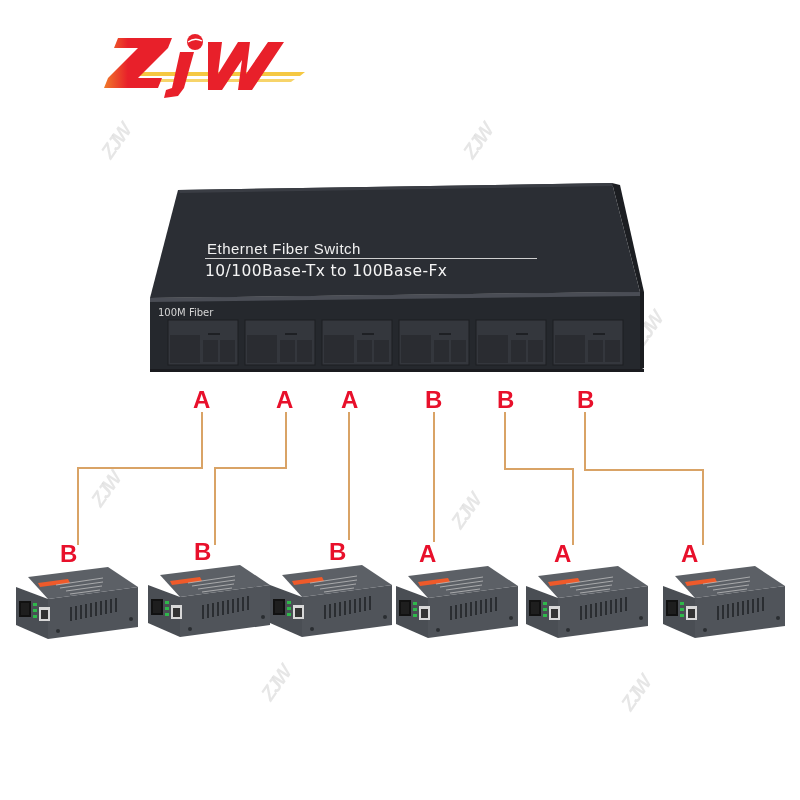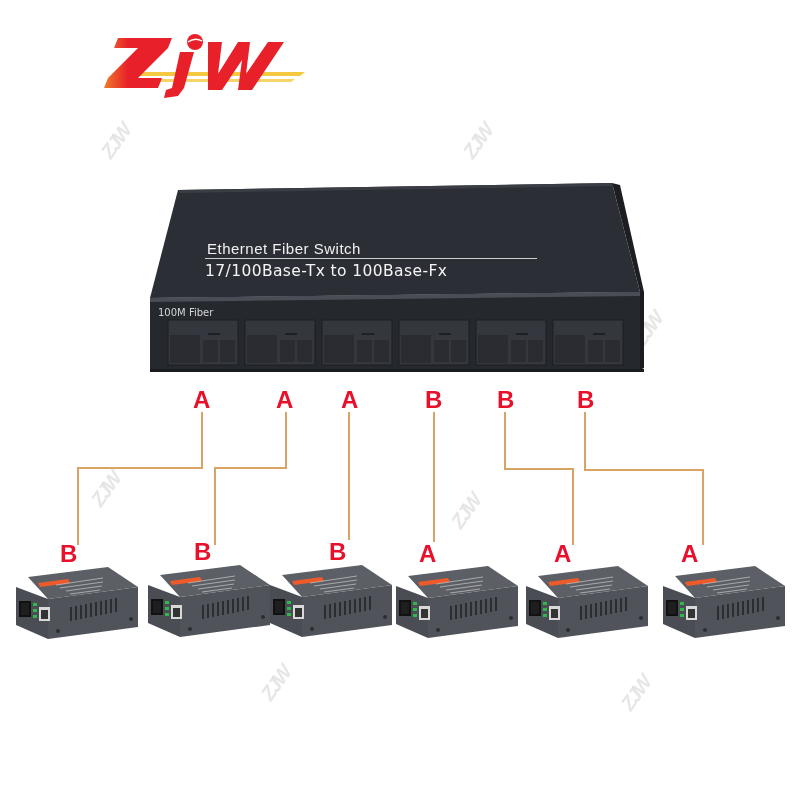--- a/index.html
+++ b/index.html
@@ -103,21 +103,21 @@
     <rect x="208" y="333" width="12" height="2"></rect>
     <rect x="285" y="333" width="12" height="2"></rect>
     <rect x="362" y="333" width="12" height="2"></rect>
     <rect x="439" y="333" width="12" height="2"></rect>
     <rect x="516" y="333" width="12" height="2"></rect>
     <rect x="593" y="333" width="12" height="2"></rect>
   </g>
 </svg>
 <div class="switch-text-1">Ethernet Fiber Switch</div>
 <div class="switch-line"></div>
-<div class="switch-text-2">17/100Base-Tx to 100Base-Fx</div>
+<div class="switch-text-2">10/100Base-Tx to 100Base-Fx</div>
 <div class="fiber-label">100M Fiber</div>
 
 <svg class="diagram" viewBox="0 0 800 800">
   <g stroke="#d9a366" stroke-width="2" fill="none">
 
     <polyline points="202,412 202,468 78,468 78,545"></polyline>
 
     <polyline points="286,412 286,468 215,468 215,545"></polyline>
 
     <polyline points="349,412 349,540"></polyline>

